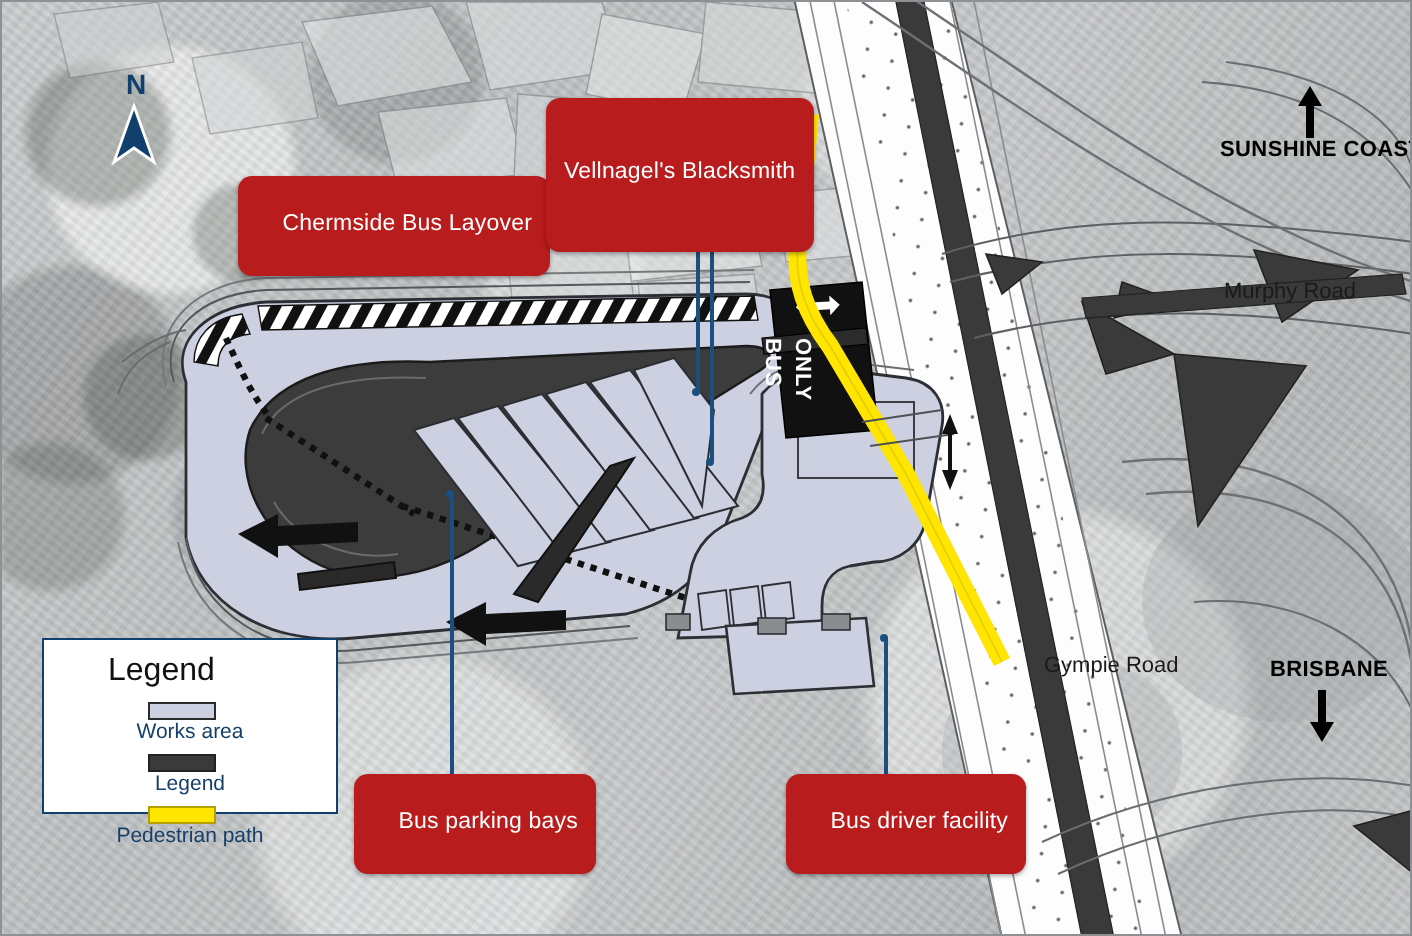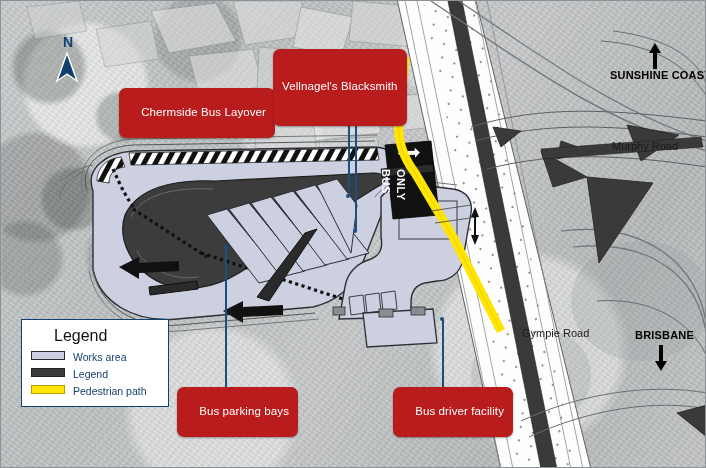--- a/index.html
+++ b/index.html
@@ -97,21 +97,21 @@
     width:148px;height:88px;
     background:#ffffff;
     border:1.6px solid #11406e;
     box-sizing:border-box;
     padding:7px 9px;
   }
   .legend-title{
     font-family:"Liberation Sans", sans-serif;
     font-weight:normal;font-size:16px;color:#111;margin-bottom:6px;margin-left:23px;
   }
-  .legend-row{display:flex;margin-bottom:5px;}
+  .legend-row{display:flex;align-items:center;margin-bottom:5px;flex-direction:column;}
   .swatch{width:34px;height:9px;border:1px solid #2b2b2b;box-sizing:border-box;margin-right:8px;flex:0 0 auto;}
   .sw-works{background:#ccd0e0;}
   .sw-median{background:#3a3a3a;border-color:#222;}
   .sw-ped{background:#ffe500;border-color:#b3a000;}
   .legend-label{
     font-family:"Liberation Sans", sans-serif;
     font-size:10.5px;color:#16406b;
   }
 </style>
 </head>

